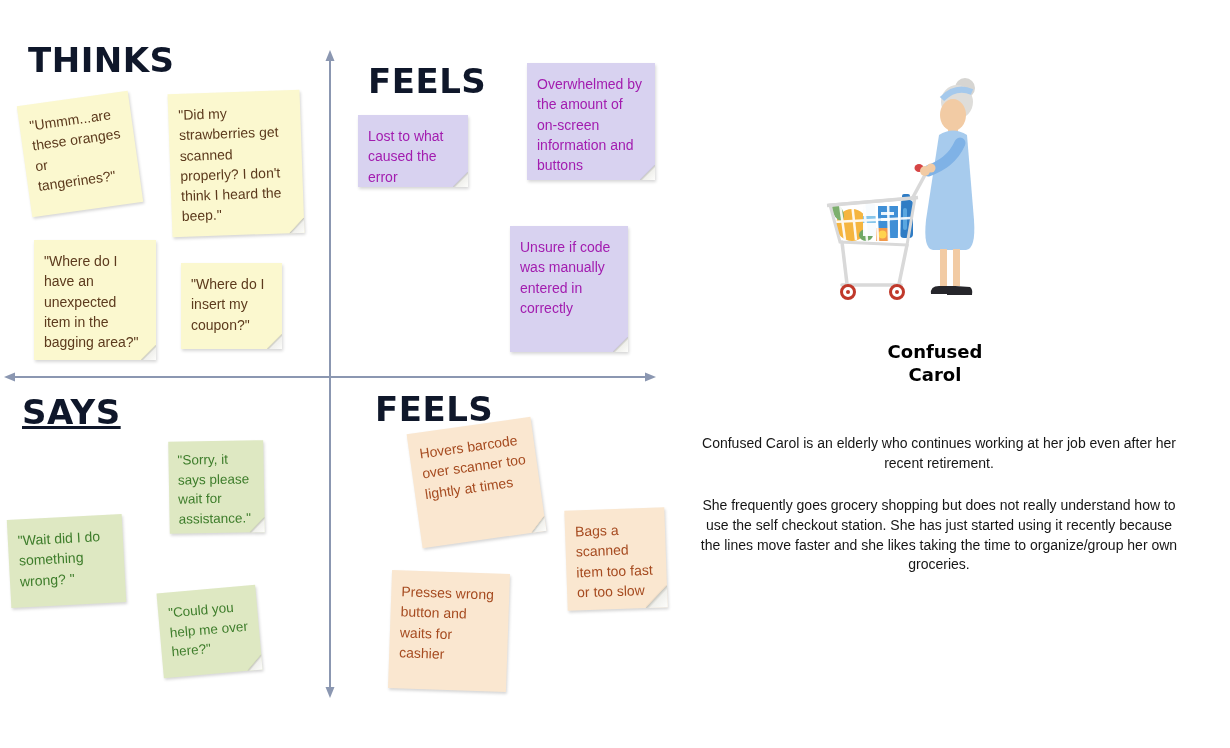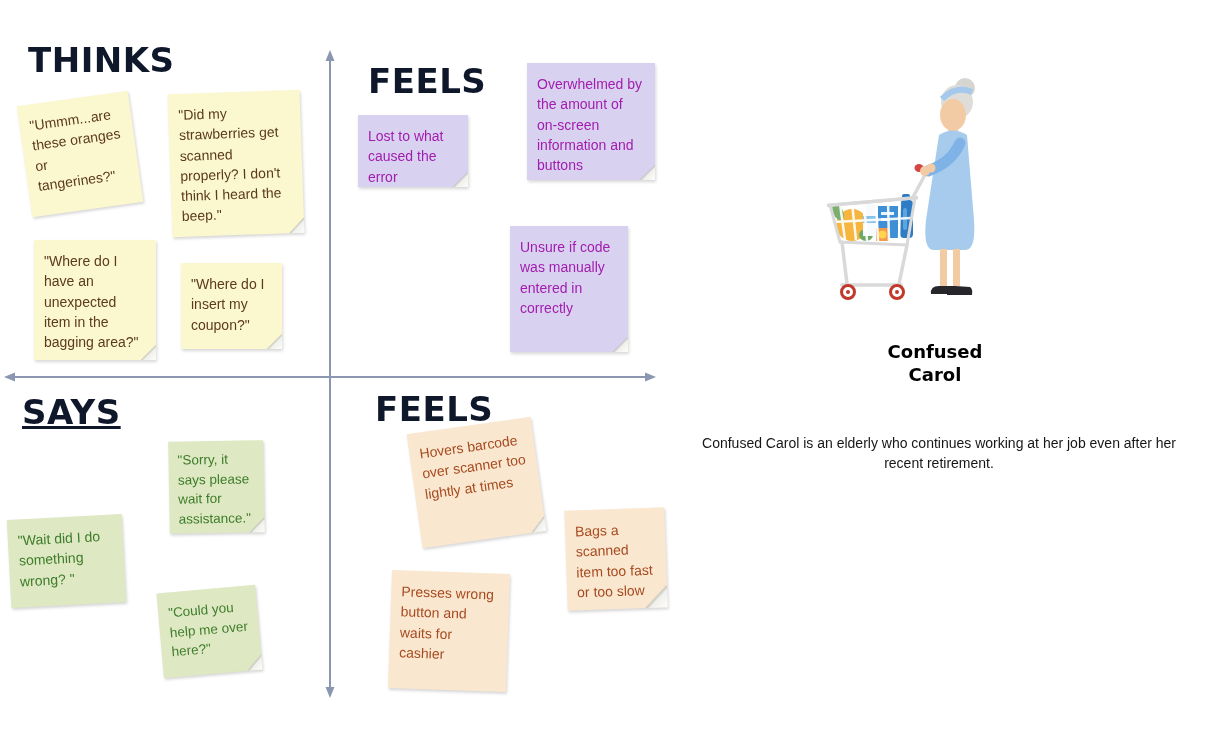--- a/index.html
+++ b/index.html
@@ -193,15 +193,16 @@
     </g>
   </svg>
 
   <div class="persona-title">
     <span style="display:block">Confused</span>
     <span style="display:block">Carol</span>
   </div>
 
   <div class="persona-desc">
     <p>Confused Carol is an elderly who continues working at her job even after her recent retirement.</p>
+    <p>She frequently goes grocery shopping but does not really understand how to use the self checkout station. She has just started using it recently because the lines move faster and she likes taking the time to organize/group her own groceries.</p>
   </div>
 
 </div>
 
 </body></html>

